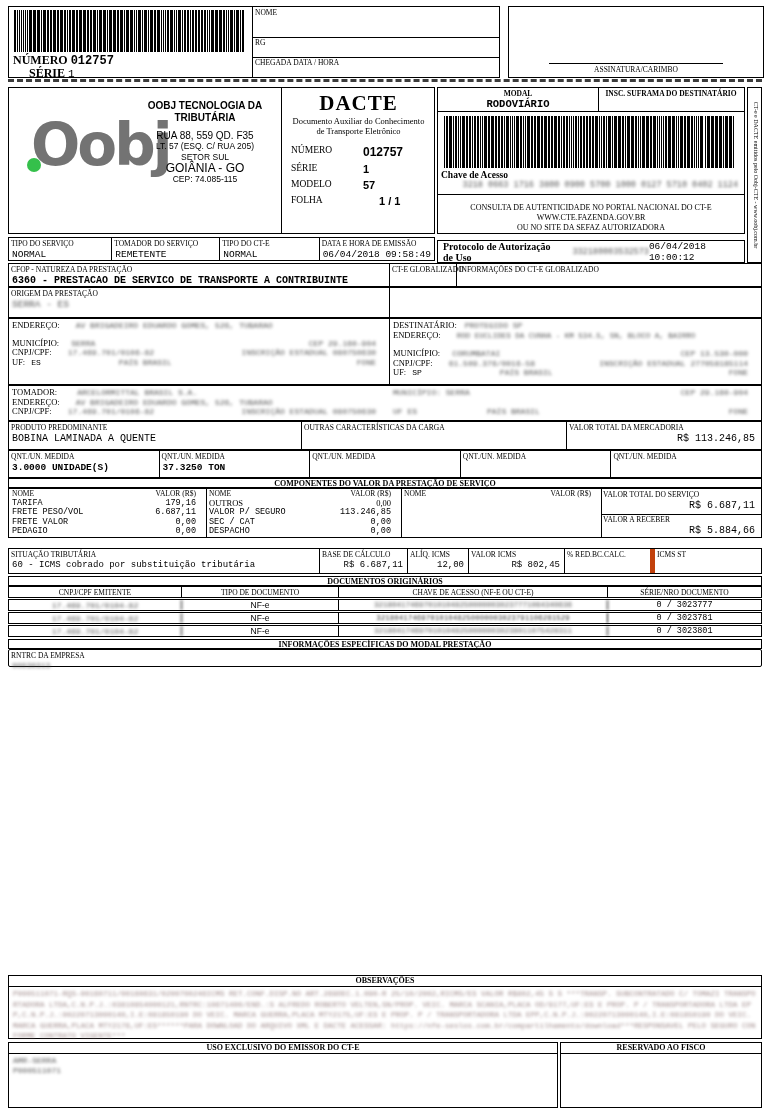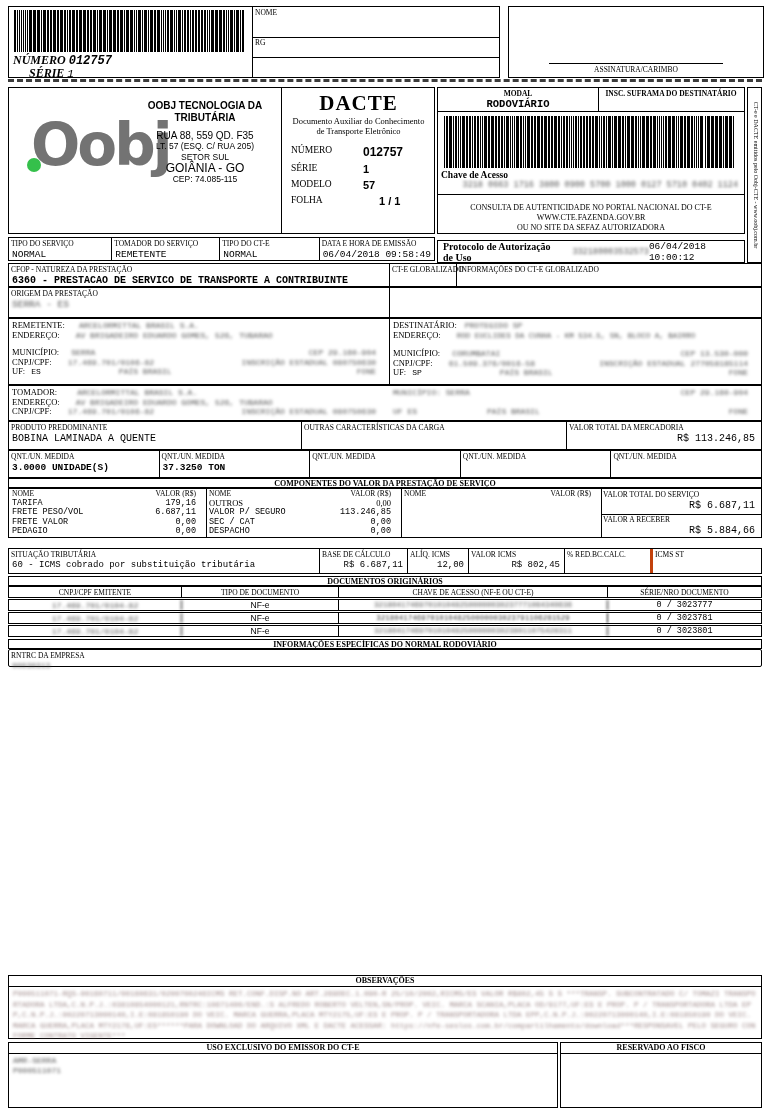--- a/index.html
+++ b/index.html
@@ -28,21 +28,21 @@
   .doc-cell{display:flex;align-items:center;justify-content:center;box-sizing:border-box;height:100%;}
   .logo{position:absolute;left:22px;top:34px;font-family:"DejaVu Sans",sans-serif;
         font-weight:bold;font-size:58px;letter-spacing:-3px;color:#737373;line-height:46px;}
   .logo-dot{position:absolute;left:-4px;top:36px;width:14px;height:14px;border-radius:50%;background:#35c04b;}
 </style>
 </head>
 <body>
 
 <div class="page">
 
-  <div class="box" style="left:8px;top:6px;width:245px;height:72px;font-style:italic;">
+  <div class="box" style="left:8px;top:6px;width:245px;height:72px;">
     <div class="barcode" style="position:absolute;left:5px;top:3px;width:233px;height:42px;">
         <i style="width:2px;margin-right:1px"></i>
         <i style="width:1px;margin-right:1px"></i>
         <i style="width:1px;margin-right:1px"></i>
         <i style="width:1px;margin-right:1px"></i>
         <i style="width:1px;margin-right:1px"></i>
         <i style="width:1px;margin-right:1px"></i>
         <i style="width:1px;margin-right:1px"></i>
         <i style="width:3px;margin-right:1px"></i>
         <i style="width:3px;margin-right:1px"></i>
@@ -124,20 +124,23 @@
       <span class="mono" style="font-size:11px;">1</span>
     </div>
   </div>
 
   <div class="box" style="left:252px;top:6px;width:248px;height:72px;">
     <div style="position:absolute;left:0;right:0;top:0;height:30px;border-bottom:1px solid #000;">
       <div class="lab">NOME</div>
     </div>
     <div style="position:absolute;left:0;right:0;top:30px;height:20px;border-bottom:1px solid #000;">
       <div class="lab">RG</div>
+    </div>
+    <div style="position:absolute;left:0;right:0;top:50px;height:20px;">
+      <div class="lab">CHEGADA DATA / HORA</div>
     </div>
   </div>
 
   <div class="box" style="left:508px;top:6px;width:256px;height:72px;">
     <div style="position:absolute;left:40px;right:40px;bottom:13px;border-top:1px solid #000;"></div>
     <div style="position:absolute;left:0;right:0;bottom:3px;font-size:7.5px;text-align:center;">ASSINATURA/CARIMBO</div>
   </div>
 
   <div class="dashes" style="top:79px;"></div>
 
@@ -347,24 +350,20 @@
       <div class="lab">ORIGEM DA PRESTAÇÃO</div>
       <div class="mono blur cellv">SERRA - ES</div>
     </div>
   </div>
 
   <div class="box" style="left:8px;top:318px;width:754px;height:67px;">
     <div class="vline" style="left:380px;"></div>
 
     <div style="position:absolute;left:0;top:2px;width:380px;">
       <div class="frow">
-          <span class="flab">REMETENTE:</span>
-          <span class="fval blur" style="margin-left:14px;">ARCELORMITTAL BRASIL S.A.</span>
-        </div>
-      <div class="frow">
           <span class="flab">ENDEREÇO:</span>
           <span class="fval blur" style="margin-left:16px;">AV BRIGADEIRO EDUARDO GOMES, 526, TUBARAO</span>
         </div>
       <div style="height:8px;"></div>
       <div class="frow">
           <span class="flab">MUNICÍPIO:</span>
           <span class="fval blur" style="margin-left:12px;">SERRA</span>
           <span class="fval blur right">CEP 29.160-904</span>
         </div>
       <div class="frow">
@@ -555,21 +554,21 @@
       <div class="mono" style="font-size:9px;text-align:right;padding-right:4px;">R$ 6.687,11</div>
     </div>
     <div style="width:60px;border-right:1px solid #000;">
       <div class="lab">ALÍQ. ICMS</div>
       <div class="mono" style="font-size:9px;text-align:right;padding-right:4px;">12,00</div>
     </div>
     <div style="width:95px;border-right:1px solid #000;">
       <div class="lab">VALOR ICMS</div>
       <div class="mono" style="font-size:9px;text-align:right;padding-right:4px;">R$ 802,45</div>
     </div>
-    <div style="width:85px;border-right:3px solid #c2410c;">
+    <div style="width:85px;border-right:5px solid #c2410c;">
       <div class="lab">% RED.BC.CALC.</div>
       <div class="mono" style="font-size:9px;"></div>
     </div>
     <div style="flex:1;">
       <div class="lab">ICMS ST</div>
       <div class="mono" style="font-size:9px;"></div>
     </div>
   </div>
 
   <div class="box bar-title" style="left:8px;top:576px;width:754px;height:10px;">DOCUMENTOS ORIGINÁRIOS</div>
@@ -591,21 +590,21 @@
     <div class="doc-cell mono blur-soft" style="width:269px;border-right:1px solid #000;font-size:7.5px;">3218041746970101048250000003023791106281529</div>
     <div class="doc-cell mono" style="flex:1;font-size:8.5px;">0 / 3023781</div>
   </div>
   <div class="box" style="left:8px;top:625px;width:754px;height:12px;display:flex;">
     <div class="doc-cell mono blur" style="width:173px;border-right:1px solid #000;font-size:8px;">17.469.701/0104-82</div>
     <div class="doc-cell sans" style="width:157px;border-right:1px solid #000;font-size:8.5px;">NF-e</div>
     <div class="doc-cell mono blur" style="width:269px;border-right:1px solid #000;font-size:7.5px;">32180417469701010482500000030238011075428311</div>
     <div class="doc-cell mono" style="flex:1;font-size:8.5px;">0 / 3023801</div>
   </div>
 
-  <div class="box bar-title" style="left:8px;top:639px;width:754px;height:10px;">INFORMAÇÕES ESPECÍFICAS DO NORMAL RODOVIÁRIO</div>
+  <div class="box bar-title" style="left:8px;top:639px;width:754px;height:10px;">INFORMAÇÕES ESPECÍFICAS DO MODAL PRESTAÇÃO</div>
   <div class="box" style="left:8px;top:649px;width:754px;height:18px;border-radius:2px;">
     <div class="lab">RNTRC DA EMPRESA</div>
     <div class="mono blur" style="font-size:8px;padding:0 3px;">00030313</div>
   </div>
 
   <div class="box" style="left:8px;top:975px;width:754px;height:64px;">
     <div class="bar-title" style="border-bottom:1px solid #000;height:10px;">OBSERVAÇÕES</div>
     <div class="mono blur-red" style="font-size:7.5px;line-height:10.5px;padding:2px 4px;word-break:break-all;">P000511071-RQS-00160711/00160631/0200700246ICMS RET.CONF.DISP.NO ART.269DEC.1.090-R 25/10/2002,RICMS/ES VALOR R$802,45 S S ***TRANSP. SUBCONTRATADO C/ TOMAZI TRANSPORTADORA LTDA,C.N.P.J.:03810854000121,RNTRC:10671400/END.:S ALFREDO ROBERTO VELTEN,SN/PROP. VEIC. MARCA SCANIA,PLACA OD/9177,UF:ES E PROP. P / TRANSPORTADORA LTDA EPP,C.N.P.J.:00220713000140,I.E:081850190 DO VEIC. MARCA GUERRA,PLACA MTY2175,UF:ES E PROP. P / TRANSPORTADORA LTDA EPP,C.N.P.J.:00220713000140,I.E:081850190 DO VEIC. MARCA GUERRA,PLACA MTY2176,UF:ES******PARA DOWNLOAD DO ARQUIVO XML E DACTE ACESSAR: https://nfe-seslos.com.br/compartilhamento/download***RESPONSAVEL PELO SEGURO CONFORME CONTRATO VIGENTE***</div>
   </div>
 

